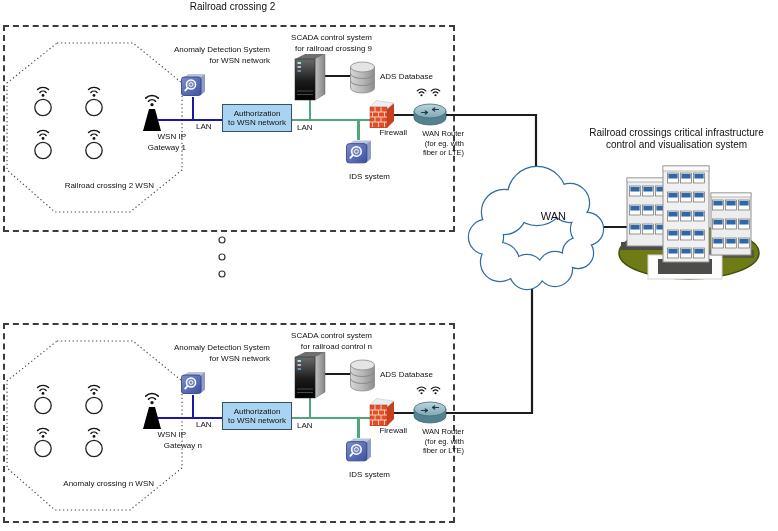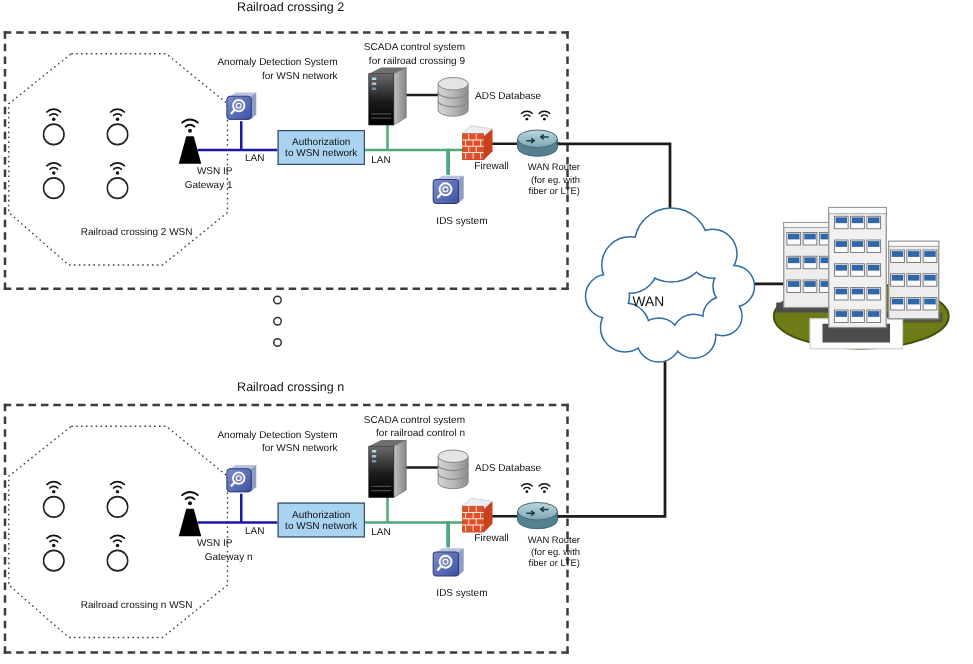--- a/index.html
+++ b/index.html
@@ -15,21 +15,21 @@
   .ln{position:absolute}
   .blue{background:#1a17a5}
   .green{background:#4fa87a}
   .blk{background:#1c1c1c}
   .authbox{position:absolute;left:222px;top:104px;width:70px;height:28px;background:#a9d3f0;
            border:1px solid #35506e;box-sizing:border-box;display:flex;flex-direction:column;
            justify-content:center}
   .authbox div{font-size:8px;text-align:center;line-height:9.5px;color:#111}
   .icon{position:absolute}
   .rtitle{position:absolute;left:575px;top:127px;width:203px;text-align:center;font-size:10px;line-height:12px;color:#111}
-  .wanlbl{position:absolute;left:506px;top:236px;width:60px;text-align:left;font-size:11px;color:#111}
+  .wanlbl{position:absolute;left:506px;top:210px;width:60px;text-align:right;font-size:11px;color:#111}
 </style>
 </head>
 <body>
 
 <svg width="0" height="0" style="position:absolute" aria-hidden="true">
   <defs>
     <linearGradient id="gFront" x1="0" y1="0" x2="0" y2="1">
       <stop offset="0" stop-color="#6a6a6a"></stop>
         <stop offset="0.55" stop-color="#1a1a1a"></stop>
         <stop offset="1" stop-color="#000"></stop>
@@ -186,27 +186,26 @@
     </svg>
     <svg class="icon" style="left:413px;top:102px" width="34" height="24" viewBox="0 0 34 24">
       <use href="#router" width="34" height="24"></use>
     </svg>
     <div class="lbl lbl7" style="left:400px;top:129px;width:64px">WAN Router</div>
     <div class="lbl lbl7" style="left:400px;top:138.5px;width:64px">(for eg. with</div>
     <div class="lbl lbl7" style="left:400px;top:148px;width:64px">fiber or LTE)</div>
   </div>
 
   <div class="crossing" style="top:298px">
-    <div class="ctitle" style="top:7px">Railroad crossing n</div>
     <div class="dashedbox" style="height:200px"></div>
 
     <svg class="abs" style="left:0;top:0" width="200" height="225">
       <polygon points="57,43 133,43 182,83 182,170 130,212 55,212 7,170 7,83" fill="none" stroke="#444" stroke-width="1.1" stroke-dasharray="1.3,2.6"></polygon>
     </svg>
-    <div class="lbl" style="left:42px;top:181px;width:112px">Railroad crossing n WSN</div>
+    <div class="lbl" style="left:42px;top:181px;width:112px">Anomaly crossing n WSN</div>
 
     <svg class="icon" style="left:34px;top:86px" width="18" height="31" viewBox="0 0 18 31">
       <use href="#wifi" x="2" y="0" width="14" height="11"></use>
       <circle cx="9" cy="21.5" r="8.2" fill="#fff" stroke="#222" stroke-width="1.3"></circle>
     </svg>
     <svg class="icon" style="left:85px;top:86px" width="18" height="31" viewBox="0 0 18 31">
       <use href="#wifi" x="2" y="0" width="14" height="11"></use>
       <circle cx="9" cy="21.5" r="8.2" fill="#fff" stroke="#222" stroke-width="1.3"></circle>
     </svg>
     <svg class="icon" style="left:34px;top:129px" width="18" height="31" viewBox="0 0 18 31">
@@ -353,15 +352,17 @@
           <rect x="0.9" y="0.9" width="9.2" height="4.6" fill="#2f67a8"></rect>
         </g>
         <use href="#win1" x="13"></use>
         <use href="#win1" x="26"></use>
       </g>
     </defs>
   </svg>
 
   <div class="wanlbl">WAN</div>
   <div class="rtitle">
+    <div>Railroad crossings critical infrastructure</div>
+    <div>control and visualisation system</div>
   </div>
 
 </div>
 
 </body></html>

